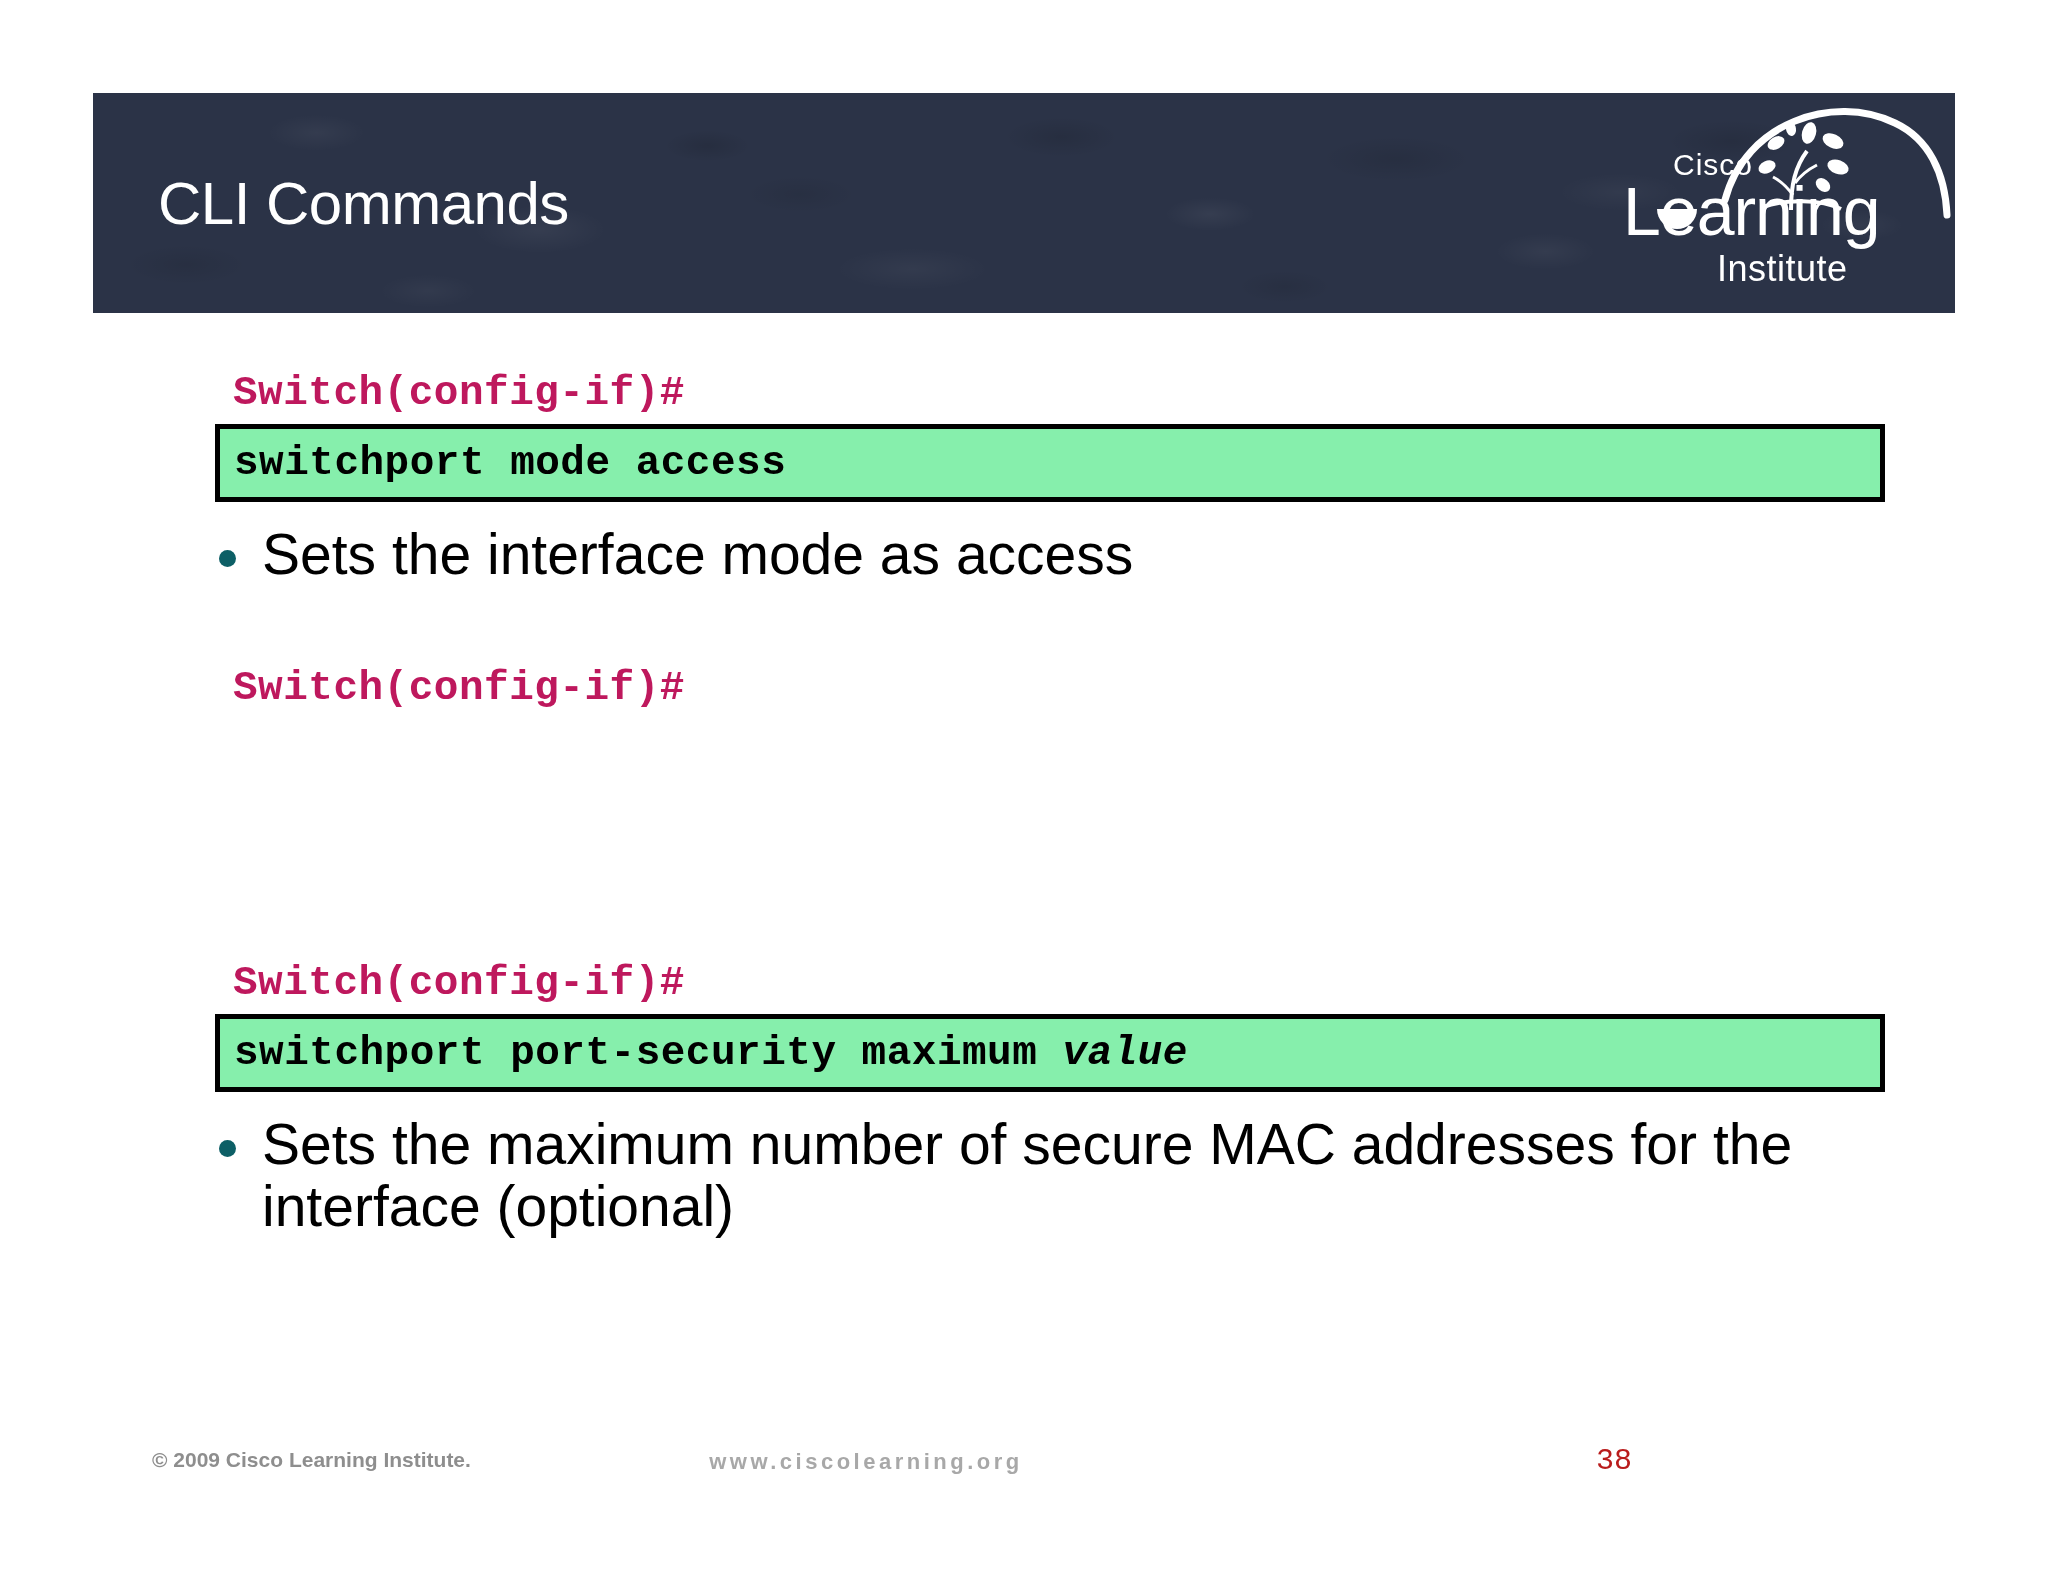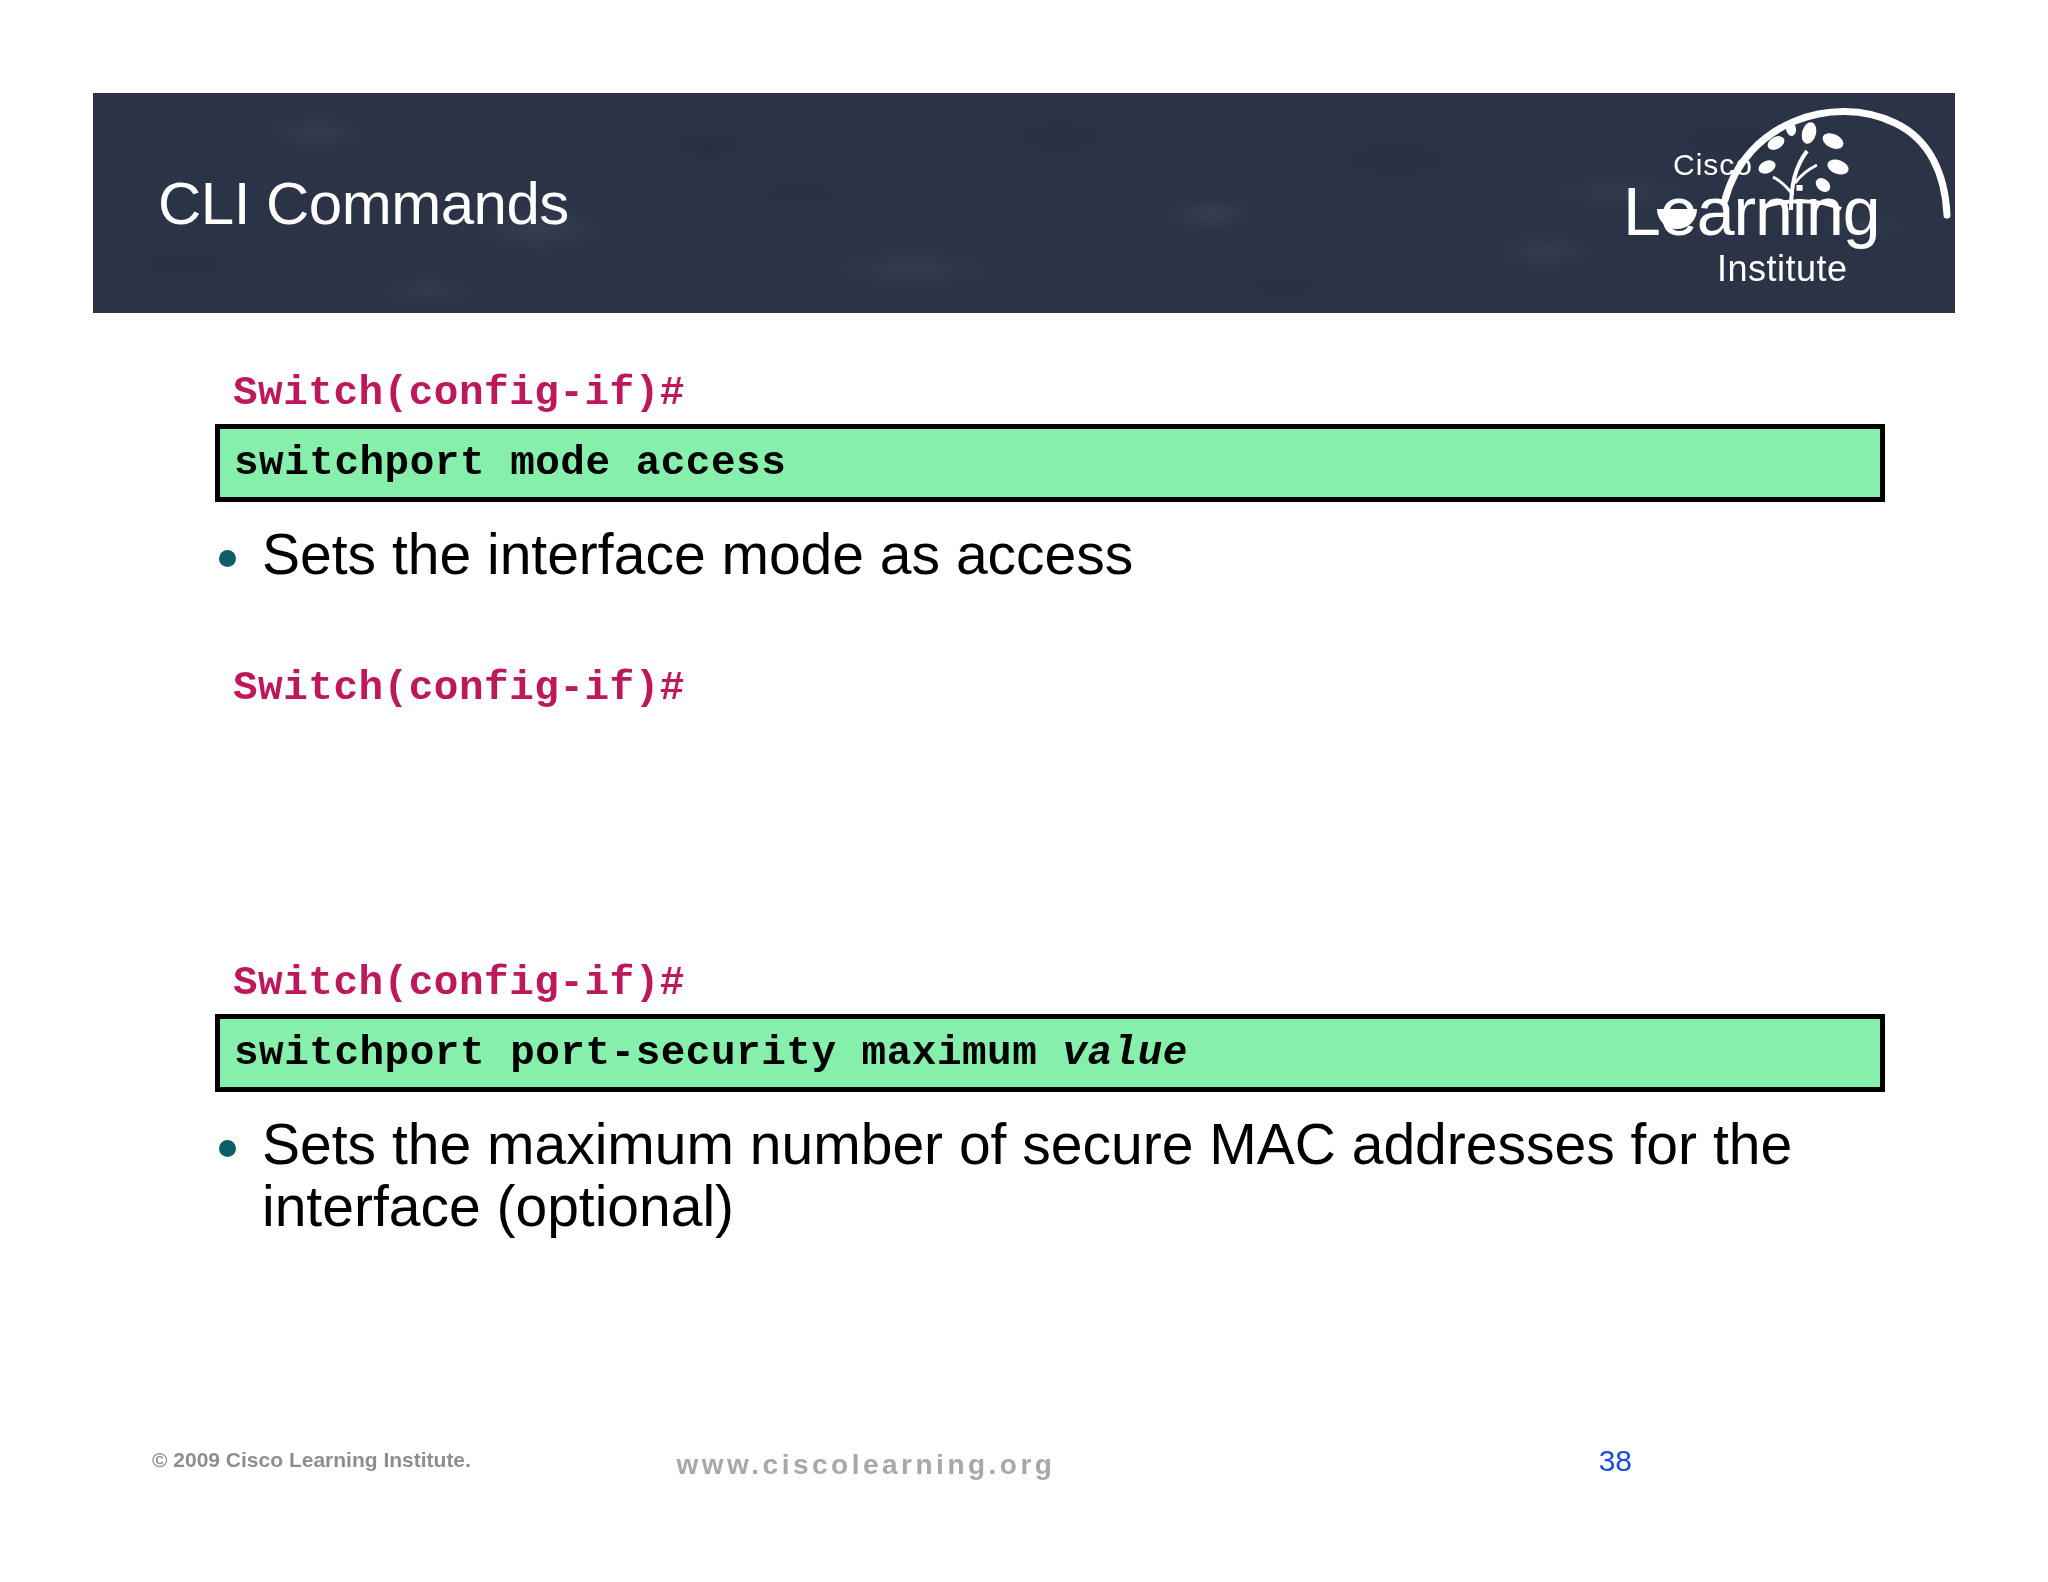--- a/index.html
+++ b/index.html
@@ -143,33 +143,33 @@
     color: #8e8e8e;
     font-family: "Liberation Sans", sans-serif;
     white-space: nowrap;
   }
   .footer-url {
     position: absolute;
     left: 0;
     right: 0;
     top: 1px;
     text-align: center;
-    font-size: 28px;
+    font-size: 22px;
     font-weight: bold;
     letter-spacing: 3.5px;
     color: #a8a8a8;
     font-family: "Liberation Sans", sans-serif;
   }
   .footer-page {
     position: absolute;
     right: 100px;
     top: -4px;
     font-size: 30px;
-    color: #1d4ed8;
-    font-family: Liberation Sans, sans-serif;
+    color: #b91c1c;
+    font-family: Liberation Mono, monospace;
   }
 </style>
 </head>
 <body>
 
 <div class="header-bar">
   <div class="header-texture"></div>
   <div class="header-title">CLI Commands</div>
 
   <div class="logo">

